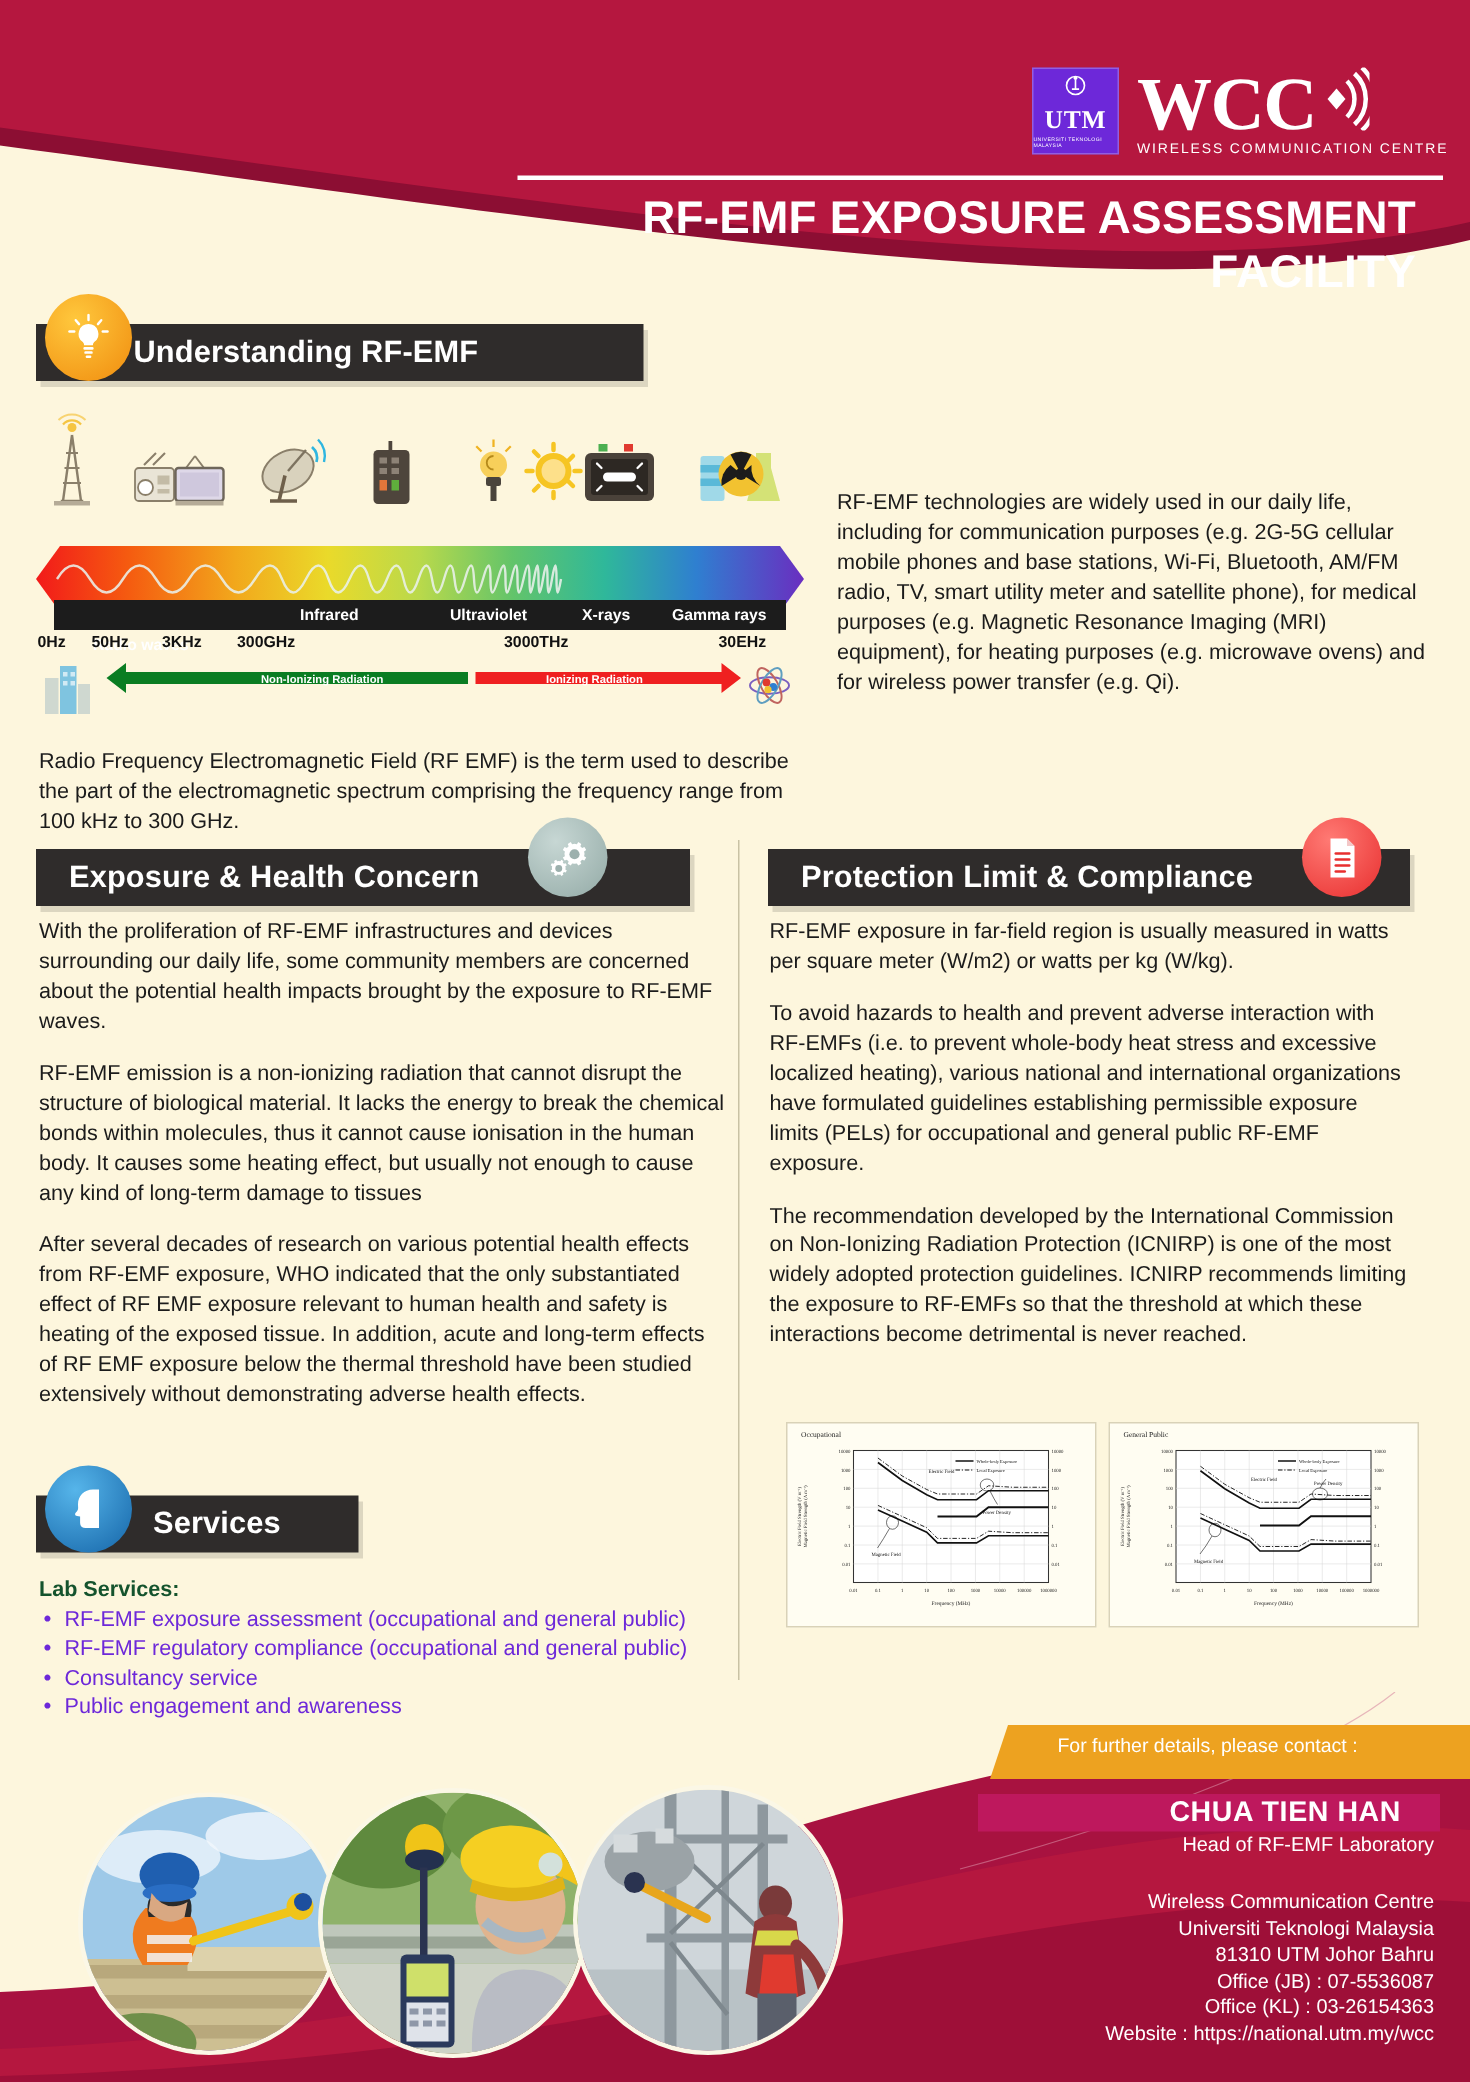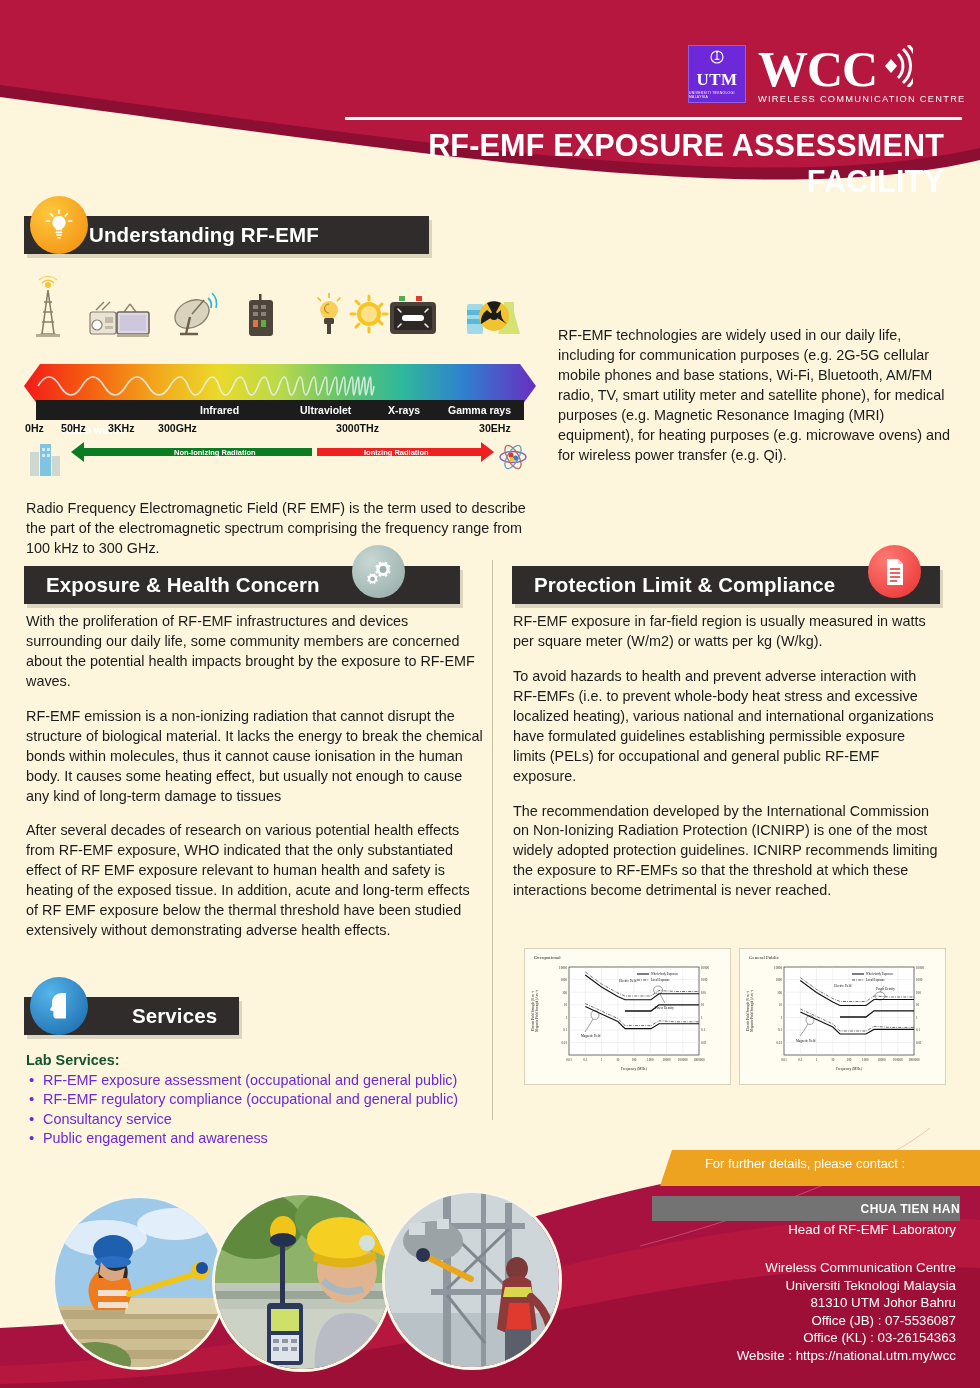--- a/index.html
+++ b/index.html
@@ -62,22 +62,22 @@
   ul.svc { list-style:none; }
   ul.svc li { font-size:14.4px; line-height:1.34; color:#6d28d9; padding-left:17px; position:relative; }
   ul.svc li:before { content:"•"; position:absolute; left:3px; top:-1px; font-size:15px; }
 
   
   .chart-card { position:absolute; background:#fffdf2; border:1px solid #d9d2b8; }
   .chart-title { position:absolute; left:9px; top:6px; font-size:5px; color:#222; font-family:"Liberation Serif", serif;}
 
   
   .contact-ribbon { position:absolute; color:#fff; font-size:13px; }
-  .contact-name { position:absolute; background:#737373; color:#fff; font-weight:bold; font-size:12px;
-                  letter-spacing:.4px; display:flex; align-items:center; justify-content:flex-end; }
+  .contact-name { position:absolute; background:#be185d; color:#fff; font-weight:bold; font-size:19px;
+                  letter-spacing:.4px; display:flex; align-items:center; justify-content:flex-end; padding-right:26px;}
   .contact-lines { position:absolute; right:24px; text-align:right; color:#fff; font-size:13.3px; line-height:1.32; }
   .photo { position:absolute; border-radius:50%; border:3px solid #fbf7e6; overflow:hidden; }
   .vdivider { position:absolute; background:#c9c2a4; width:1px; }
 </style>
 </head>
 <body>
 
 <div class="header-wrap">
   <svg class="header-svg" width="980" height="215" viewBox="0 0 980 215">
     <path d="M0,0 H980 V155 C760,205 420,150 0,92 Z" fill="#b5173f"></path>
@@ -507,21 +507,21 @@
     <path d="M140 43 q2 -4 4 -6" stroke="#111" stroke-width=".4" fill="none"></path>
     <text x="136" y="41" font-size="3.2" fill="#111" font-family="Liberation Serif, serif">Power Density</text>
   </svg>
 </div>
 
 <div class="badge" style="left:30px; top:977px; width:58px; height:58px; background:radial-gradient(circle at 35% 28%, #56b5ea, #1565a8);">
   <svg width="26" height="30" viewBox="0 0 26 30">
     <path d="M16 2 c-6 0-10 4.4-10 9.8 0 2.6 .6 3.6 -1.4 5.6 -1 1 -.5 2.1 .8 2.3 l2 .3 v4.2 c0 2.2 1.3 3.4 3.6 3.4 H20 V2 Z" fill="#fff"></path>
   </svg>
 </div>
-<div class="banner" style="left:24px; top:997px; width:215px; padding-left:108px;">
+<div class="banner" style="left:24px; top:997px; width:215px; padding-left:78px;">
   <span class="btext">Services</span>
 </div>
 
 <div style="position:absolute; left:26px; top:1052px; width:460px;">
   <div class="lab-head">Lab Services:</div>
   <ul class="svc">
     <li>RF-EMF exposure assessment (occupational and general public)</li>
     <li>RF-EMF regulatory compliance (occupational and general public)</li>
     <li>Consultancy service</li>
     <li>Public engagement and awareness</li>

